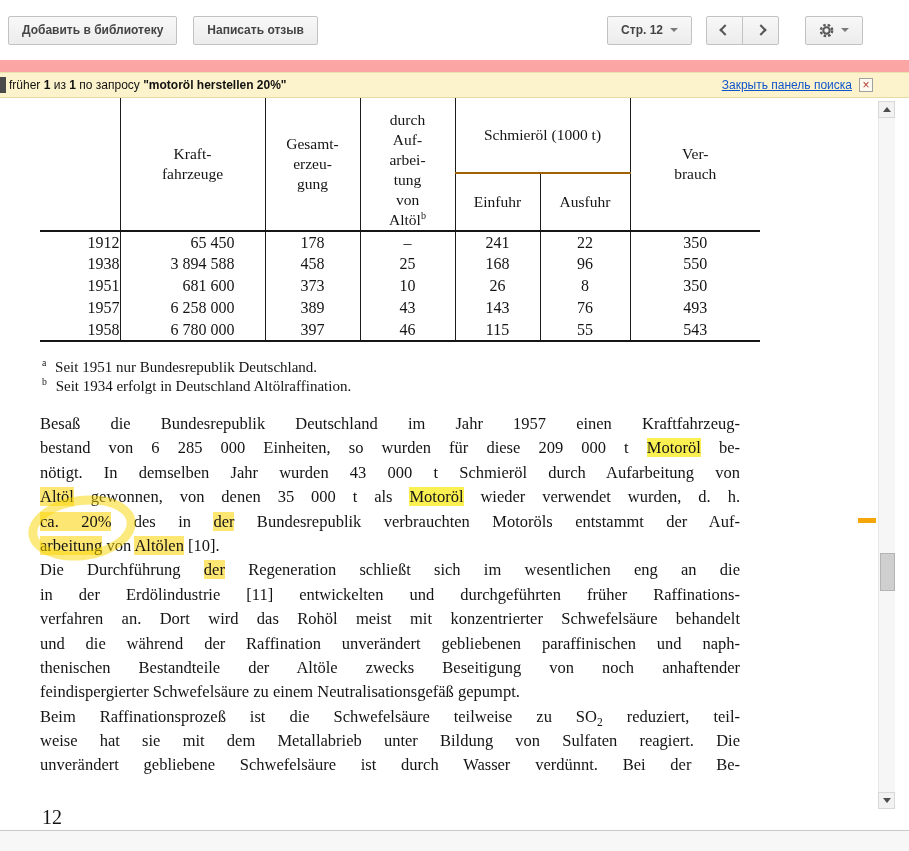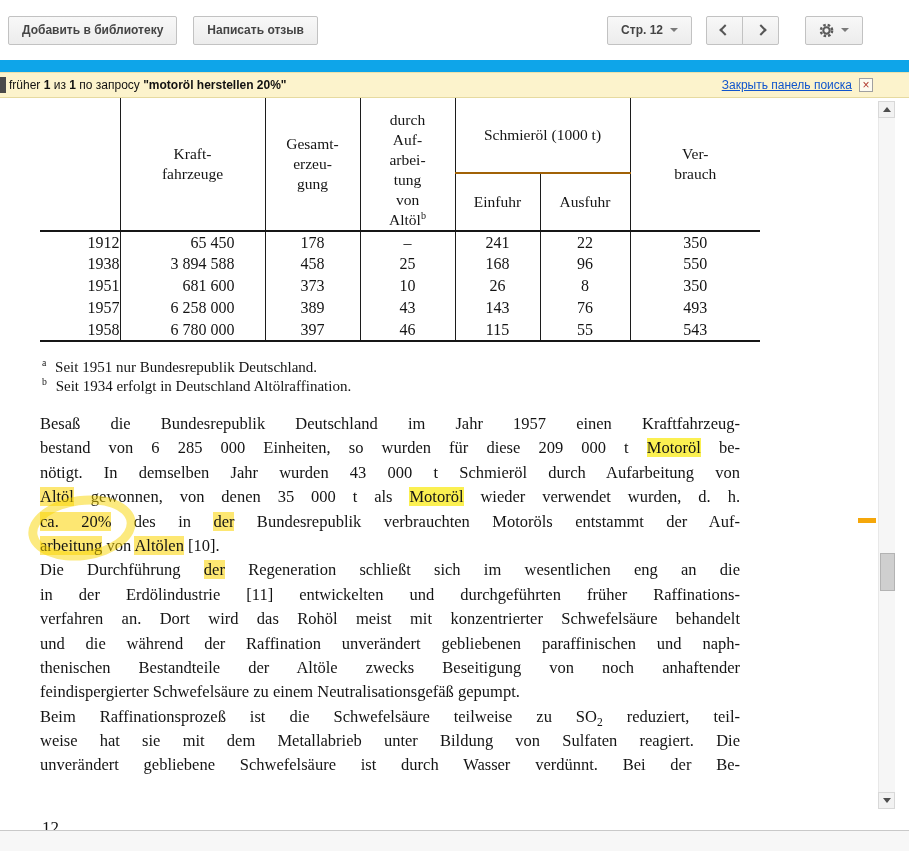--- a/index.html
+++ b/index.html
@@ -1,18 +1,18 @@
 <!DOCTYPE html>
 <html><head>
 <meta charset="utf-8">
 <style>
   * { margin:0; padding:0; box-sizing:border-box; }
   html,body { width:909px; height:851px; }
   body { font-family:"Liberation Sans",sans-serif; background:#fff; overflow:hidden; }
-  .app { position:relative; width:909px; height:851px; background:#0ea5e9; }
+  .app { position:relative; width:909px; height:851px; background:#fca5a5; }
 
   
   .toolbar { position:absolute; top:0; left:0; right:0; height:60px; background:#fff; display:flex; align-items:center; padding:0 0 0 8px; }
   .gbtn { display:inline-flex; align-items:center; justify-content:center; gap:7px; height:29px; padding:0 13px;
           background:linear-gradient(#f8f8f8,#ececec); border:1px solid #c2c2c2; border-radius:2px;
           font-family:"Liberation Sans",sans-serif; font-size:12px; font-weight:bold; color:#444; cursor:pointer; white-space:nowrap; }
   .btn-review { margin-left:16px; }
   .toolbar-right { margin-left:auto; margin-right:46px; display:flex; align-items:center; }
   .page-btn { margin-right:14px; }
   .caret-down { width:0; height:0; border-left:4px solid transparent; border-right:4px solid transparent; border-top:4px solid #7a7a7a; display:inline-block; }
@@ -67,21 +67,21 @@
   .hl   { background:#fbf051; }
   .mark { background:rgba(252,222,60,0.72); }
   .bold { font-weight:bold; }
   .sup { vertical-align:super; font-size:0.65em; line-height:0; }
   .sub { vertical-align:sub;  font-size:0.7em;  line-height:0; }
 
   
   .ring { position:absolute; left:-2px; top:398px; width:108px; height:64px;
           border:9px solid rgba(250,214,0,0.5); border-radius:50%; transform:rotate(-8deg); pointer-events:none; }
 
-  .pagenum { margin:40px 0 0 12px; font-size:17px; }
+  .pagenum { margin:28px 0 0 12px; font-size:20px; }
 
   
   .scrollbar { position:absolute; top:3px; right:14px; width:17px; height:708px; }
   .sb-btn { position:absolute; left:0; width:17px; height:17px; background:#f2f2f2; border:1px solid #d8d8d8;
             display:flex; align-items:center; justify-content:center; cursor:pointer; }
   .sb-btn.up { top:0; } .sb-btn.down { bottom:0; }
   .tri-up   { width:0; height:0; border-left:4px solid transparent; border-right:4px solid transparent; border-bottom:5px solid #4d4d4d; }
   .tri-down { width:0; height:0; border-left:4px solid transparent; border-right:4px solid transparent; border-top:5px solid #4d4d4d; }
   .sb-track { position:absolute; top:17px; bottom:17px; left:0; width:17px; background:#f6f6f6; border-left:1px solid #e8e8e8; }
   .sb-thumb { position:absolute; top:435px; left:1px; width:15px; height:38px; background:#cfcfcf; border:1px solid #b3b3b3; cursor:grab; }

